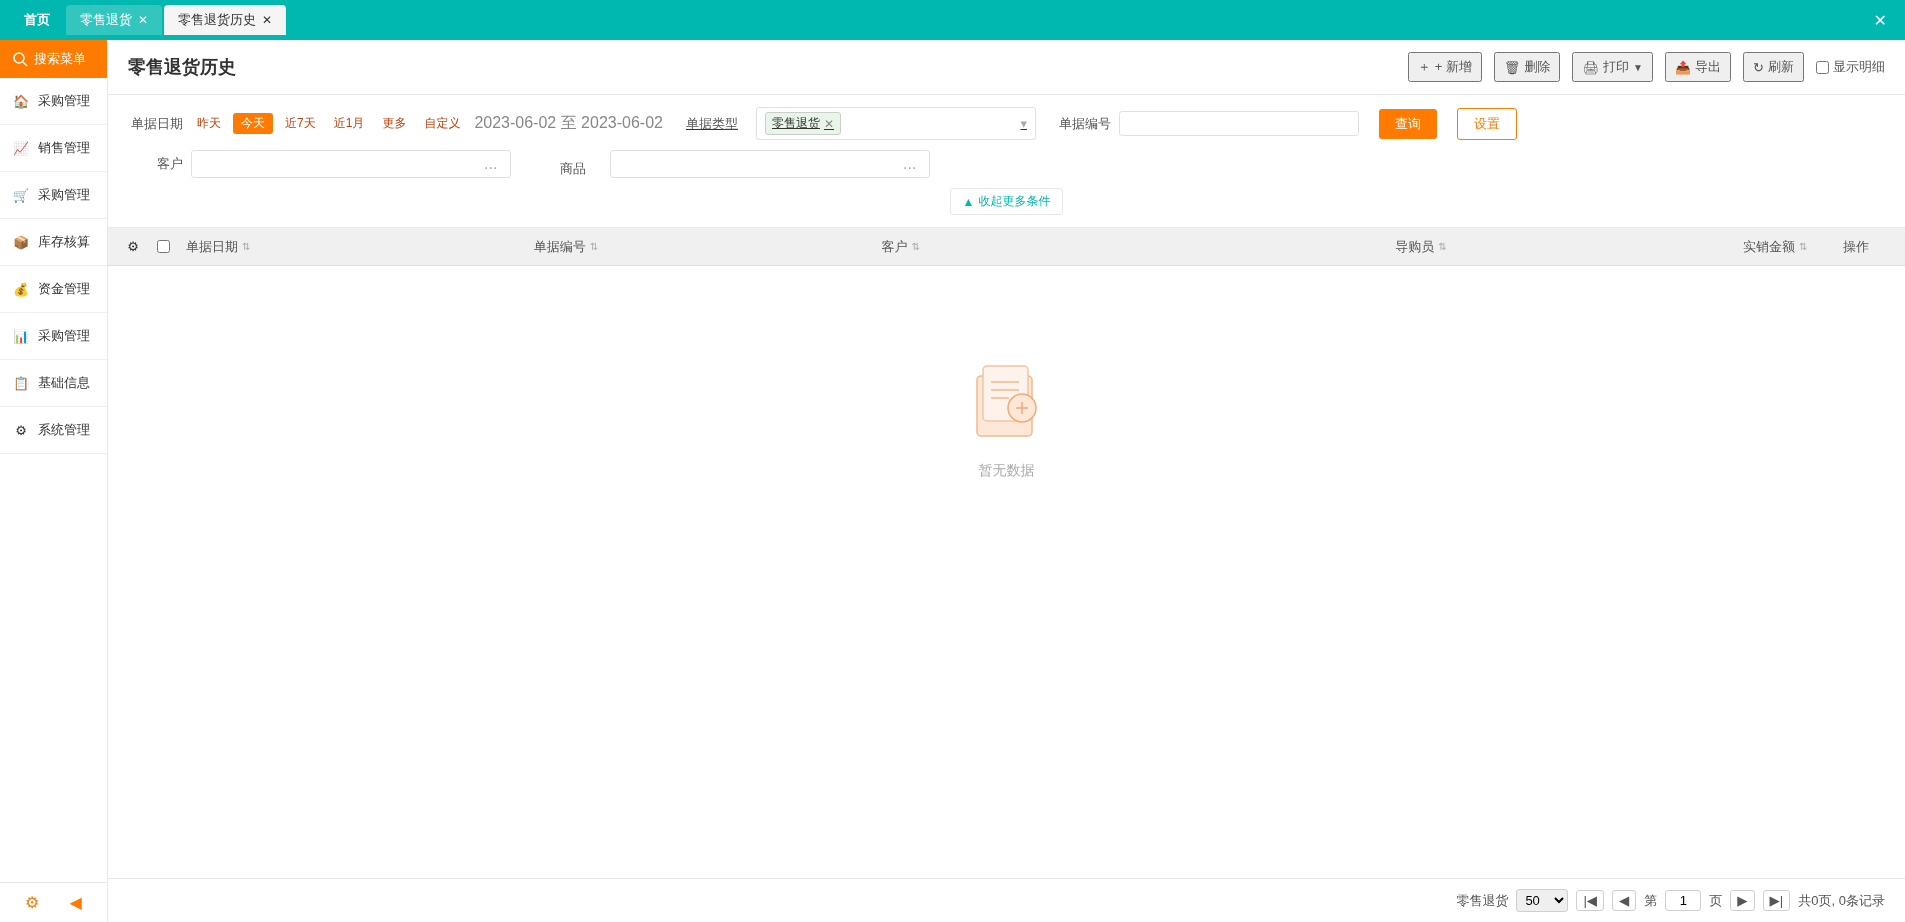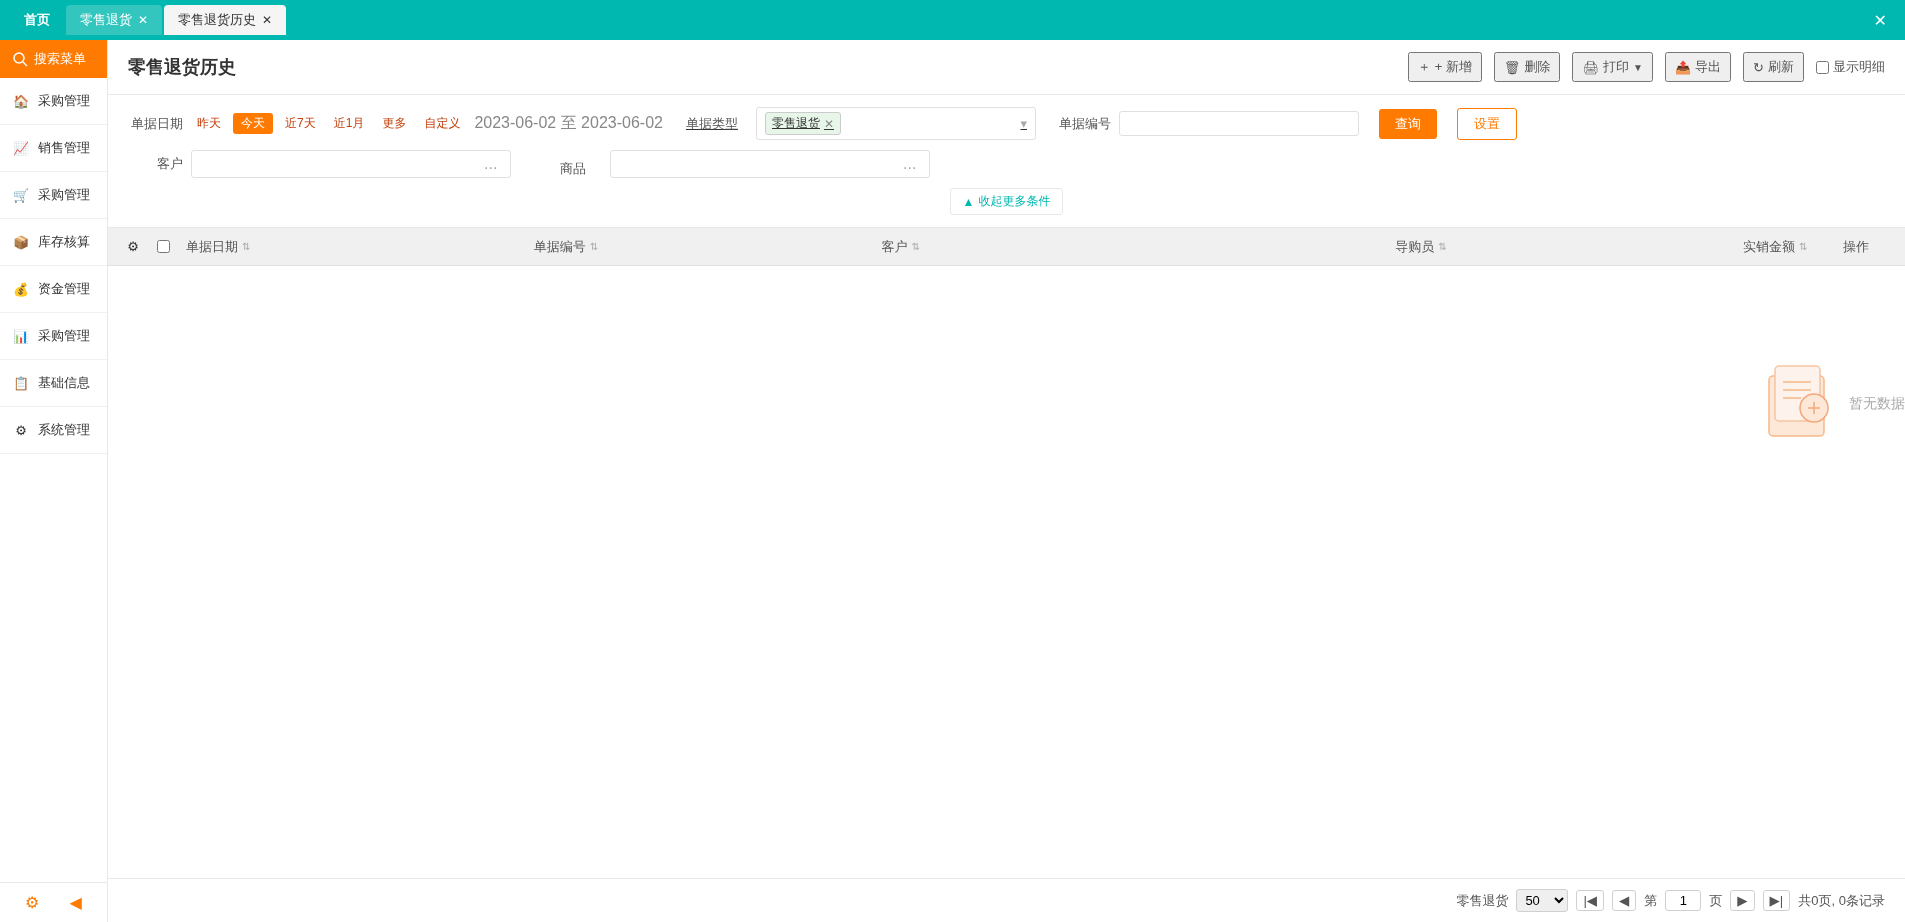--- a/index.html
+++ b/index.html
@@ -60,21 +60,21 @@
     .th { display: flex; align-items: center; gap: 4px; font-size: 13px; color: #555; font-weight: normal; padding: 0 8px; }
     .th-date { flex: 1; min-width: 120px; }
     .th-no { flex: 1; min-width: 150px; }
     .th-customer { flex: 1.5; min-width: 180px; }
     .th-guide { flex: 1; min-width: 120px; }
     .th-amount { min-width: 100px; margin-left: auto; }
     .th-action { min-width: 60px; text-align: center; }
     .sort-icon { color: #aaa; font-size: 10px; }
 
     
-    .empty-state { display: flex; flex-direction: row; align-items: center; justify-content: flex-end; flex: 1; padding: 80px 0; }
+    .empty-state { display: flex; flex-direction: column; align-items: center; justify-content: space-between; flex: 1; padding: 80px 0; }
     .empty-icon { width: 100px; height: 100px; margin-bottom: 16px; }
     .empty-text { color: #aaa; font-size: 14px; }
 
     
     .pagination { display: flex; align-items: center; justify-content: flex-end; padding: 10px 20px; background: #fff; border-top: 1px solid #e8e8e8; flex-shrink: 0; gap: 8px; font-size: 13px; color: #555; }
     .page-size-select { border: 1px solid #d0d0d0; border-radius: 3px; padding: 2px 4px; font-size: 13px; }
     .page-nav-btn { border: 1px solid #d0d0d0; background: #fff; border-radius: 3px; padding: 2px 6px; cursor: pointer; color: #555; }
     .page-nav-btn:disabled { color: #ccc; cursor: not-allowed; }
     .page-input { border: 1px solid #d0d0d0; border-radius: 3px; padding: 2px 4px; width: 36px; text-align: center; font-size: 13px; }
 

